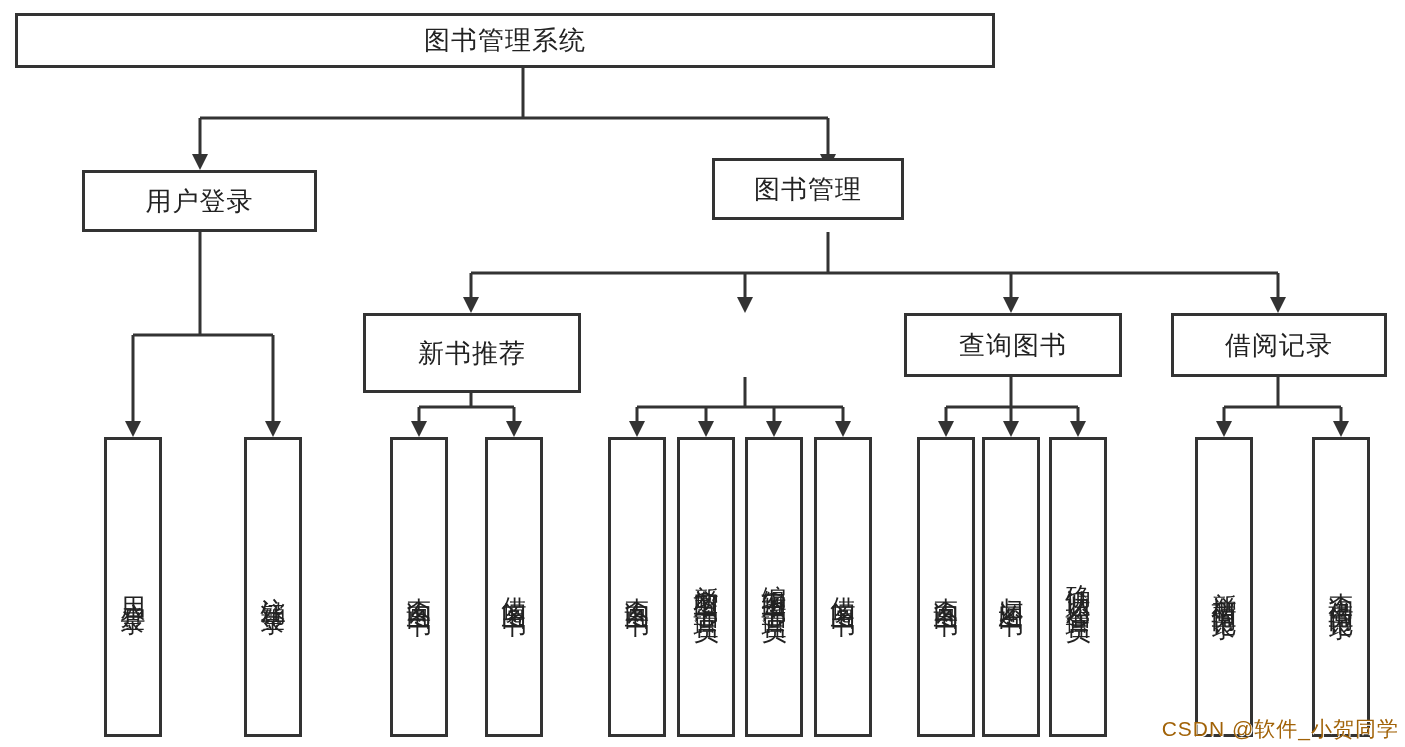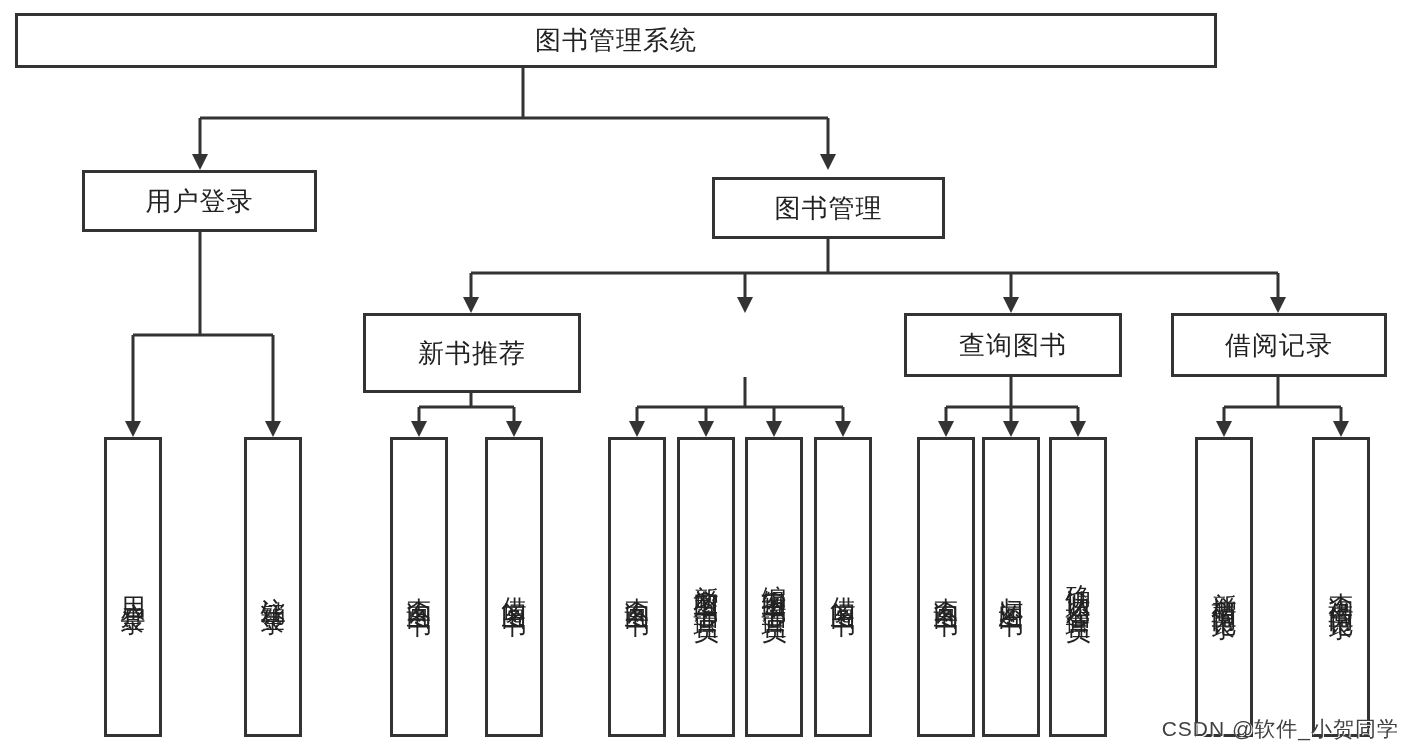--- a/index.html
+++ b/index.html
@@ -47,21 +47,21 @@
     text-orientation: mixed;
     letter-spacing: 5px;
     line-height: 1;
   }
   .watermark {
     position: absolute;
     right: 6px;
     bottom: 4px;
     z-index: 3;
     font-size: 21px;
-    color: #404040;
+    color: #a16207;
     letter-spacing: 1px;
     text-shadow: 1px 1px 0 #ffffff;
     white-space: nowrap;
   }
 </style>
 </head>
 <body>
 
 <div class="stage">
 
@@ -101,24 +101,24 @@
       <polygon points="766,421 782,421 774,437"></polygon>
       <polygon points="835,421 851,421 843,437"></polygon>
       <polygon points="938,421 954,421 946,437"></polygon>
       <polygon points="1003,421 1019,421 1011,437"></polygon>
       <polygon points="1070,421 1086,421 1078,437"></polygon>
       <polygon points="1216,421 1232,421 1224,437"></polygon>
       <polygon points="1333,421 1349,421 1341,437"></polygon>
     </g>
   </svg>
 
-  <div class="box h" style="left:15px;top:13px;width:1202px;height:55px">图书管理系统</div>
+  <div class="box h" style="left:15px;top:13px;width:980px;height:55px">图书管理系统</div>
 
   <div class="box h" style="left:82px;top:170px;width:235px;height:62px">用户登录</div>
-  <div class="box h" style="left:712px;top:177px;width:233px;height:62px">图书管理</div>
+  <div class="box h" style="left:712px;top:158px;width:192px;height:62px">图书管理</div>
 
   <div class="box h" style="left:363px;top:313px;width:218px;height:80px">新书推荐</div>
   <div class="box h" style="left:904px;top:313px;width:218px;height:64px">查询图书</div>
   <div class="box h" style="left:1171px;top:313px;width:216px;height:64px">借阅记录</div>
 
   <div class="box v" style="left:104px">用户登录</div>
   <div class="box v" style="left:244px">注销登录</div>
 
   <div class="box v" style="left:390px">查询图书</div>
   <div class="box v" style="left:485px">借阅图书</div>

